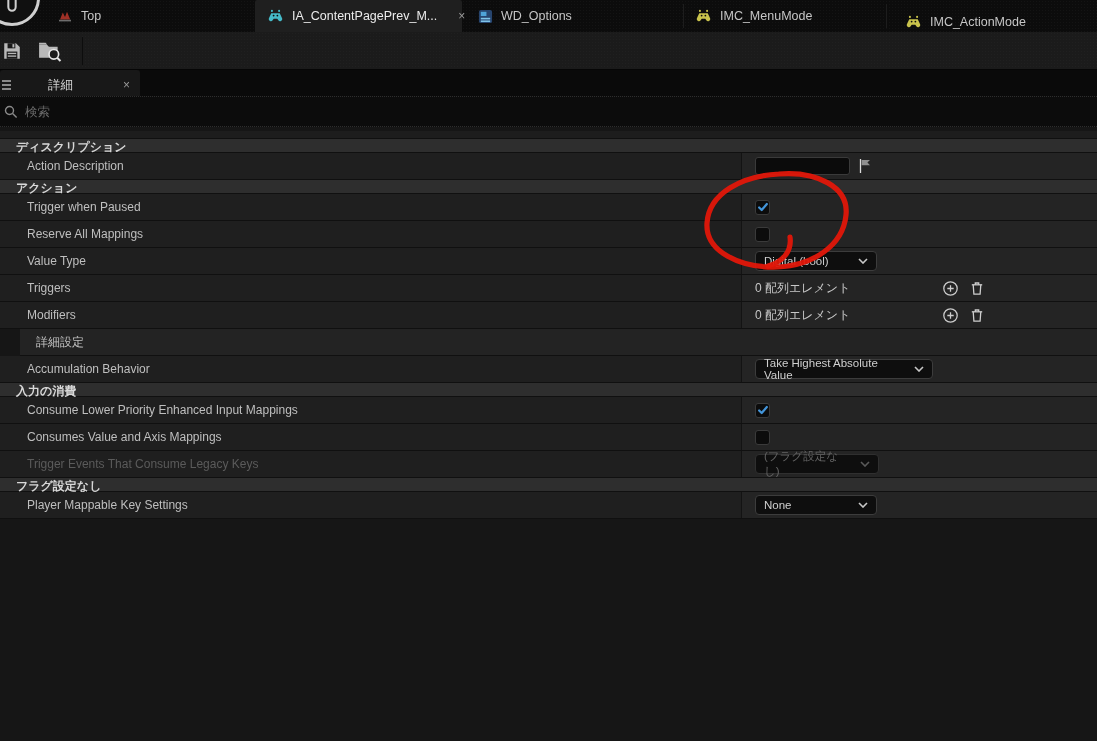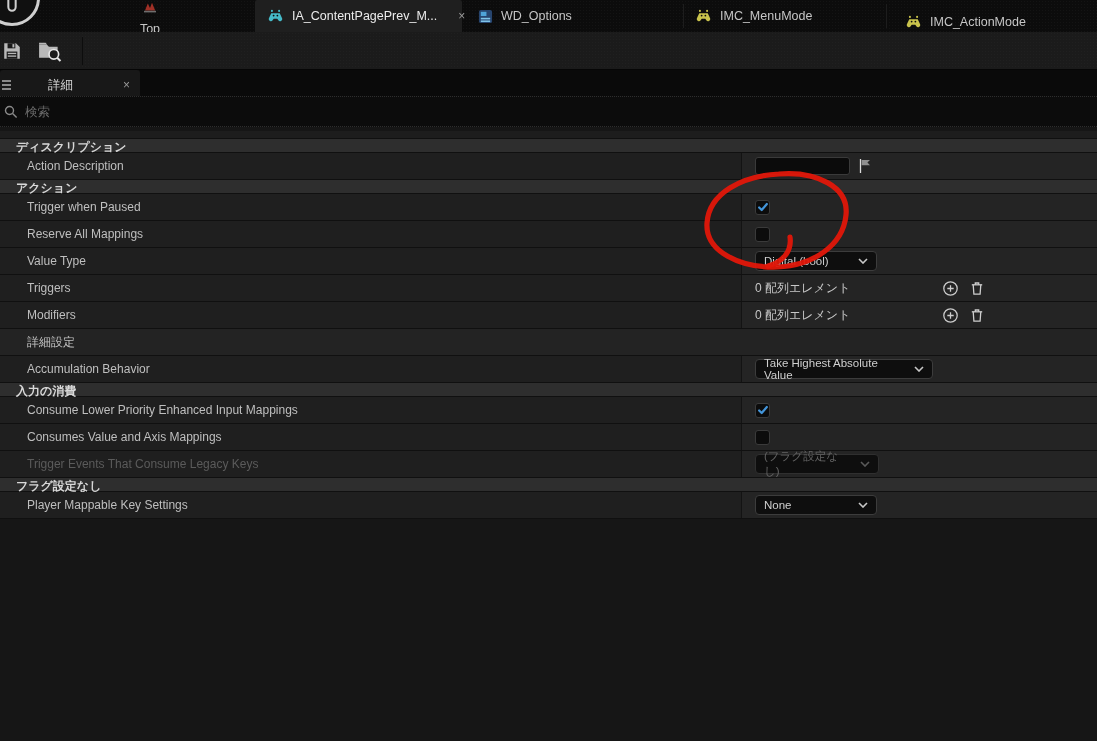--- a/index.html
+++ b/index.html
@@ -13,21 +13,21 @@
     display:flex; align-items:stretch; }
   .logo-slot { width:40px; position:relative; }
   .ue-logo { position:absolute; left:-16px; top:-30px; width:56px; height:56px; border-radius:50%;
     border:3px solid #cfcfcf; background:#101010; display:flex; align-items:flex-end; justify-content:center; }
   .ue-logo svg { margin-bottom:4px; }
   .tab { display:flex; align-items:center; gap:8px; padding:0 12px; font-size:12.5px; color:#c6c6c6; cursor:pointer; }
   .tab .ticon { flex:0 0 auto; display:flex; }
   .tab.active { background:#1f1f1f; color:#ececec; border-radius:2px 2px 0 0; }
   .tab .close { margin-left:10px; color:#9a9a9a; font-size:12px; line-height:1; padding:1px 3px; }
   .tab-sep { width:1px; background:#1d1d1d; margin:4px 0; }
-  .t-top { width:215px; padding-left:17px;flex-direction:column; }
+  .t-top { width:215px; padding-left:17px; }
   .t-active { width:207px; }
   .t-wd { width:221px; padding-left:16px; }
   .t-menu { width:202px; padding-left:11px; }
   .t-action { width:210px; padding-left:18px;margin-top:12px; }
 
   
   .toolbar { position:absolute; left:0; top:32px; width:1097px; height:38px; background:#1b1b1b;
     background-image:radial-gradient(rgba(255,255,255,0.025) 1px, transparent 1px); background-size:3px 3px;
     border-bottom:1px solid #060606; display:flex; align-items:center; }
   .tool-btn { height:30px; display:flex; align-items:center; justify-content:center; padding:0 8px; cursor:pointer; }
@@ -47,22 +47,22 @@
   .search-bar .sicon { margin:0 7px 0 4px; display:flex; }
   .search-bar input { flex:1; background:transparent; border:none; outline:none; color:#bdbdbd;
     font-size:12.5px; font-family:inherit; }
   .search-bar input::placeholder { color:#6b6b6b; }
 
   
   .details-body { position:absolute; left:0; top:131px; width:1097px; }
   .pre-strip { height:8px; background:#1d1d1d; border-bottom:1px solid #101010; }
   .cat-row { height:14px; background:#2e2e2e; display:flex; padding-left:16px;
     font-size:12px; font-weight:700; color:#d8d8d8; border-bottom:1px solid #101010; cursor:pointer; }
-  .sub-row { height:27px; background:#232323; display:flex; align-items:center; padding-left:27px;
-    font-size:12px; color:#c2c2c2; border-bottom:1px solid #101010; cursor:pointer; }
+  .sub-row { height:27px; background:#232323; display:flex; align-items:center; padding-left:16px;
+    font-size:12px; color:#c2c2c2; border-bottom:1px solid #101010; cursor:pointer;margin-left:20px; }
   .prop-row { height:27px; display:flex; border-bottom:1px solid #101010; }
   .prop-name { flex:0 0 742px; background:#1f1f1f; display:flex; align-items:center; padding-left:27px;
     font-size:12px; color:#bfbfbf; border-right:1px solid #131313; }
   .prop-value { flex:1; background:#242424; display:flex; align-items:center; padding-left:13px; }
   .prop-row.disabled .prop-name { color:#5b5b5b; }
 
   
   .text-input { width:95px; height:18px; background:#0b0b0b; border:1px solid #3a3a3a; border-radius:3px;
     color:#cfcfcf; font-size:11.5px; padding:0 6px; outline:none; font-family:inherit; }
   .flag-btn { margin-left:8px; display:flex; cursor:pointer; }

